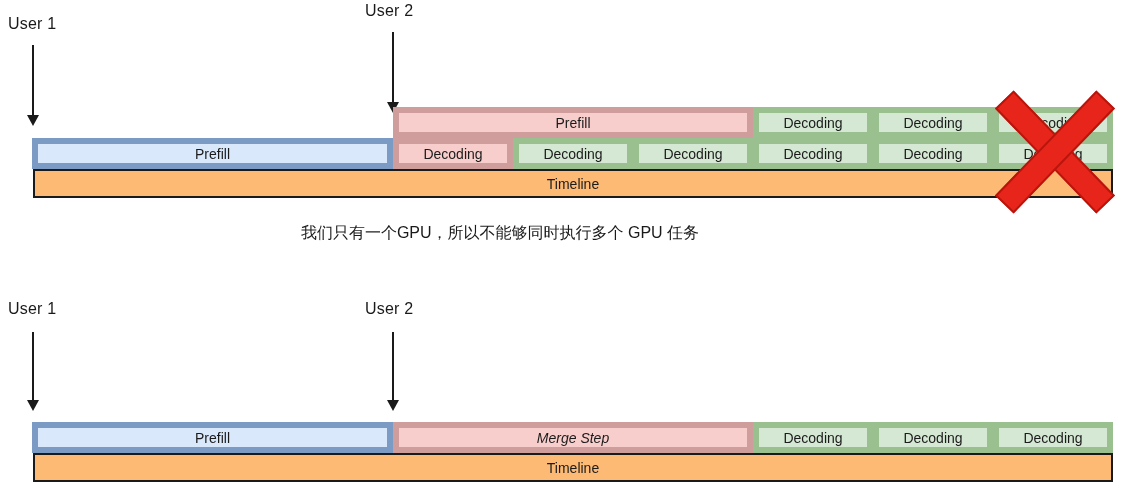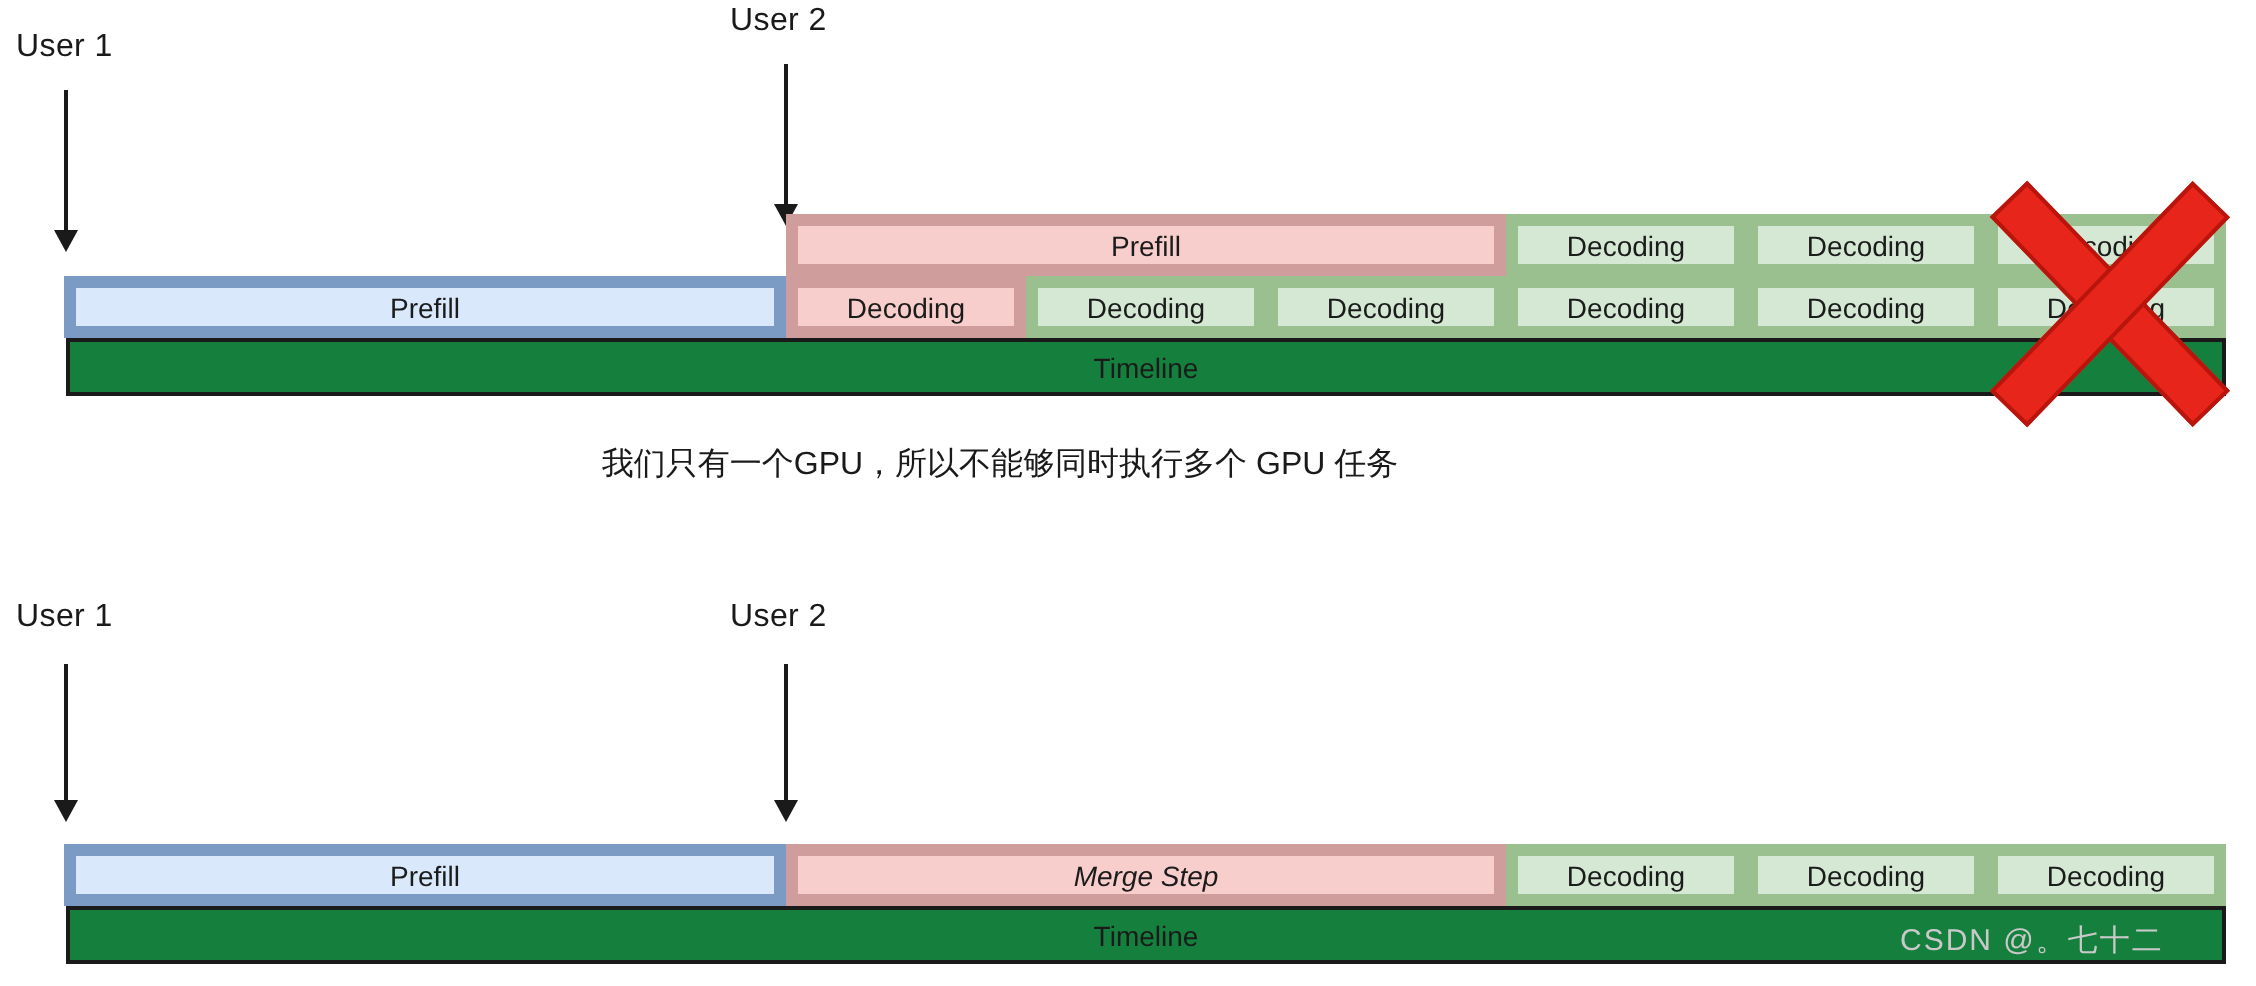--- a/index.html
+++ b/index.html
@@ -79,21 +79,21 @@
   }
   .cell.green {
     background: #d5e8d4;
     border-color: #9ac08f;
   }
 
   .timeline-bar {
     position: absolute;
     box-sizing: border-box;
     height: 29px;
-    background: #15803d;
+    background: #fdba74;
     border: 2px solid #1a1a1a;
     display: flex;
     align-items: center;
     justify-content: center;
     font-size: 14px;
     line-height: 16px;
     color: #1b1b1b;
   }
 
   
@@ -198,15 +198,14 @@
       <div class="cell blue" style="left:32px; width:361px;">Prefill</div>
       <div class="cell pink" style="left:393px; width:360px;font-style:italic;">Merge Step</div>
       <div class="cell green" style="left:753px; width:120px;">Decoding</div>
       <div class="cell green" style="left:873px; width:120px;">Decoding</div>
       <div class="cell green" style="left:993px; width:120px;">Decoding</div>
     </div>
 
     <div class="timeline-bar" style="left:33px; top:453px; width:1080px;">Timeline</div>
   </div>
 
-  <div class="watermark" style="left:950px; top:462px;">CSDN @。七十二</div>
 
 </div>
 
 </body></html>

